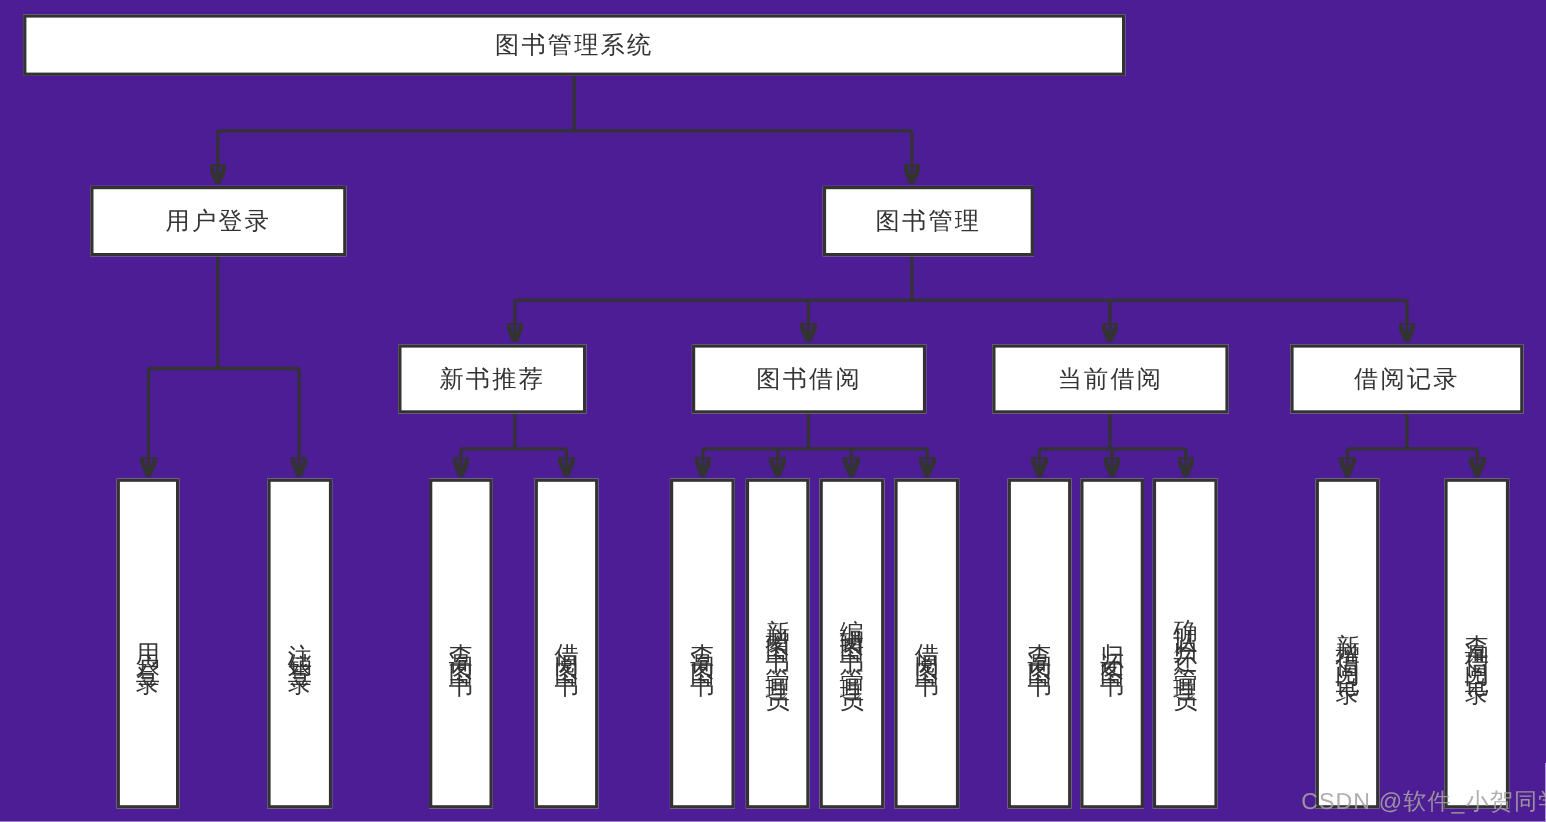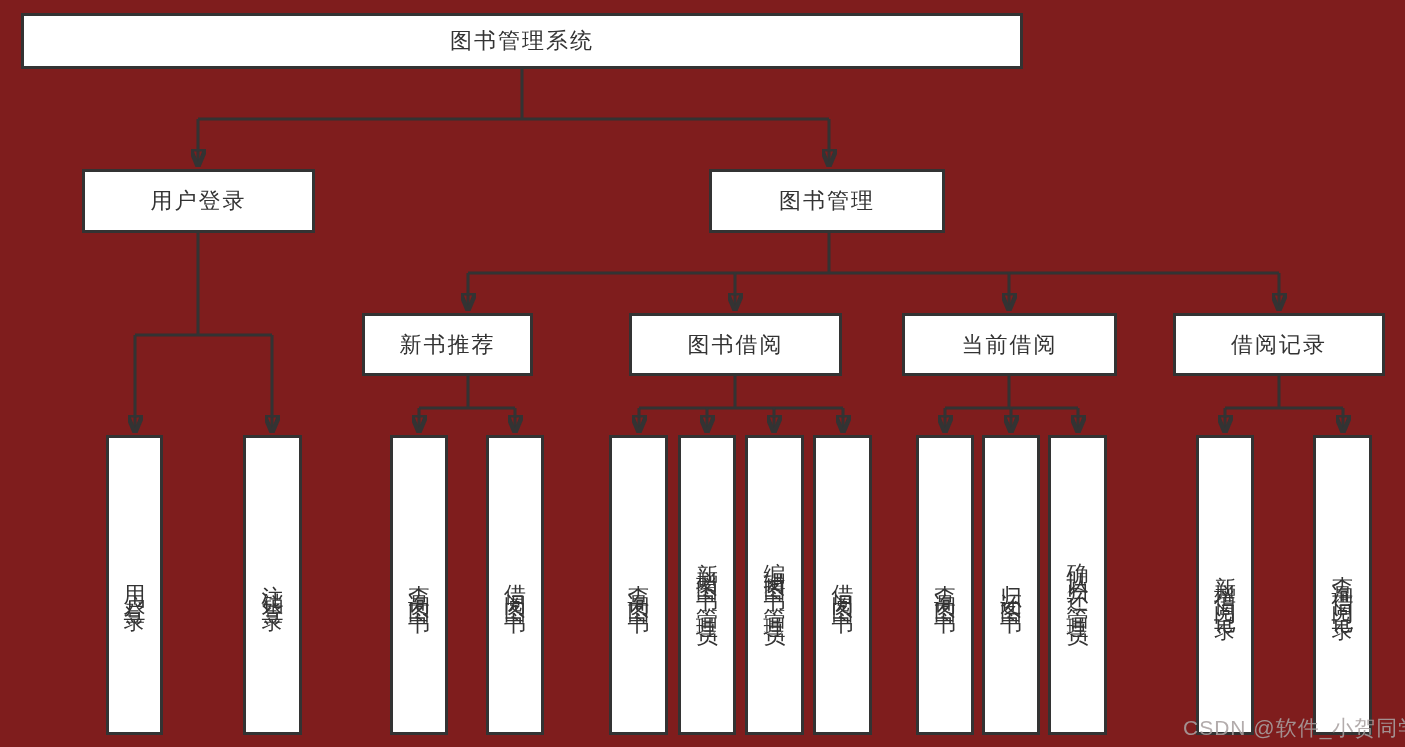--- a/index.html
+++ b/index.html
@@ -1,21 +1,21 @@
 <!DOCTYPE html>
 <html><head>
 <meta charset="utf-8">
 <style>
   * { margin: 0; padding: 0; box-sizing: border-box; }
   html, body { background: #ffffff; }
   .canvas {
     position: relative;
     width: 1405px;
     height: 747px;
-    background: #7f1d1d;
+    background: #4c1d95;
     font-family: "Liberation Sans", sans-serif;
     overflow: hidden;
   }
   .connectors { position: absolute; left: 0; top: 0; width: 1405px; height: 747px; }
   .connectors path, .connectors line { stroke: #333333; stroke-width: 3; fill: none; }
   .node {
     position: absolute;
     background: #ffffff;
     border: 3px solid #333333;
     display: flex;
@@ -90,21 +90,21 @@
     <line x1="1343" y1="408" x2="1343" y2="431" marker-end="url(#arrowhead)"></line>
   </svg>
 
   <div class="node hbox" style="left:21px; top:13px; width:1002px; height:56px">
     <span>图书管理系统</span>
   </div>
 
   <div class="node hbox" style="left:82px; top:169px; width:233px; height:64px">
     <span>用户登录</span>
   </div>
-  <div class="node hbox" style="left:709px; top:169px; width:236px; height:64px">
+  <div class="node hbox" style="left:748px; top:169px; width:192px; height:64px">
     <span>图书管理</span>
   </div>
 
   <div class="node hbox" style="left:362px; top:313px; width:171px; height:63px">
     <span>新书推荐</span>
   </div>
   <div class="node hbox" style="left:902px; top:313px; width:215px; height:63px">
     <span>当前借阅</span>
   </div>
   <div class="node hbox" style="left:629px; top:313px; width:213px; height:63px">

